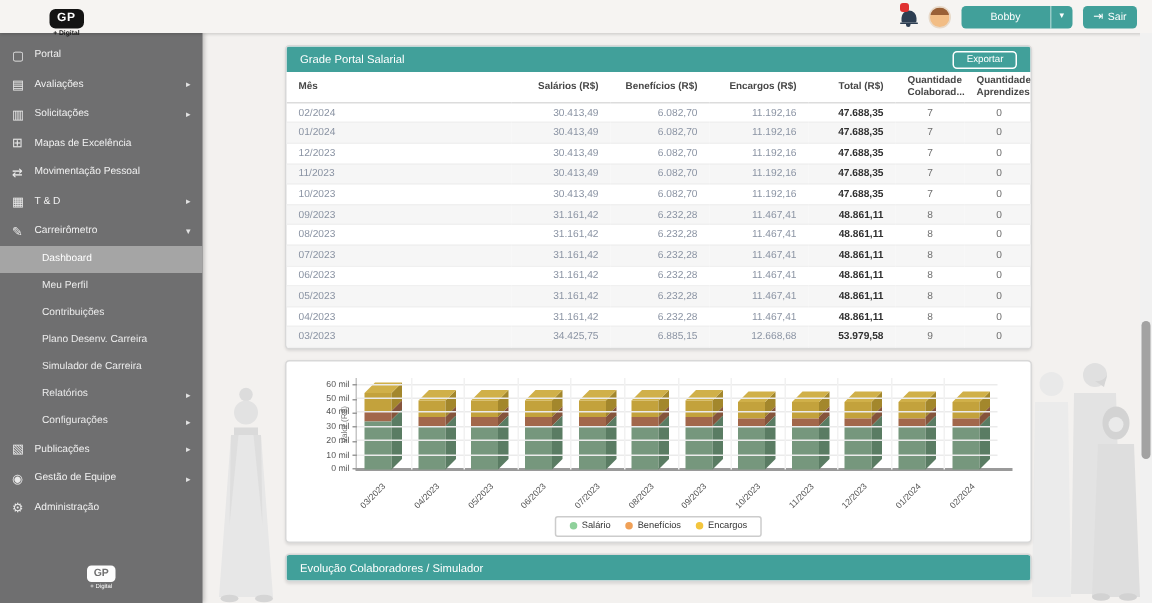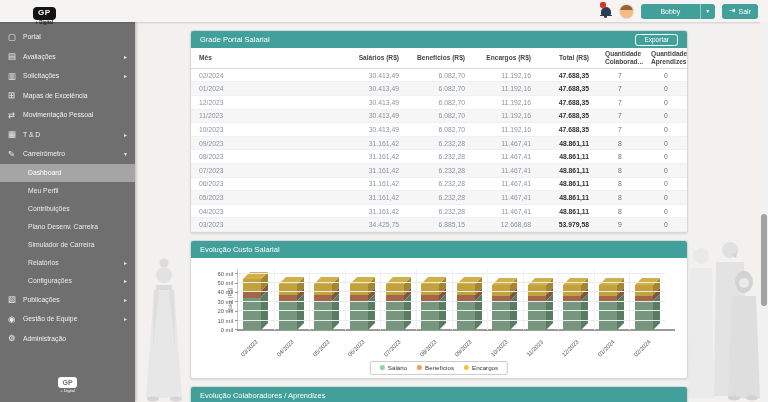--- a/index.html
+++ b/index.html
@@ -370,23 +370,20 @@
               <td class="num">12.668,68</td>
               <td class="total">53.979,58</td>
               <td class="qty">9</td>
               <td class="qty">0</td>
             </tr>
           </tbody>
       </table>
     </div>
 
     <div class="panel">
-      <div class="panel-head">
-        <span>Evolução Custo Salarial</span>
-      </div>
       <div class="chart-body">
         <div class="plot">
           <div class="ylab">Valor (R$)</div>
           <div class="baseline"></div>
           <div class="bars">
               <div class="bar-slot">
                 <div class="bar3d" style="height: 50.6675px;">
                   <div class="bar-front">
                     <div class="seg" style="height: 23.4673%; background: rgb(195, 162, 60);"></div>
                     <div class="seg" style="height: 12.7616%; background: rgb(162, 103, 75);"></div>
@@ -648,18 +645,18 @@
             <div class="li">
               <span class="dot" style="background: rgb(243, 197, 61);"></span>
               <span>Encargos</span>
             </div>
           </div>
       </div>
     </div>
 
     <div class="panel">
       <div class="panel-head">
-        <span>Evolução Colaboradores / Aprendizes</span>
+        <span>Evolução Colaboradores / Simulador</span>
       </div>
     </div>
 
   </div>
 </div>
 
 </body></html>

